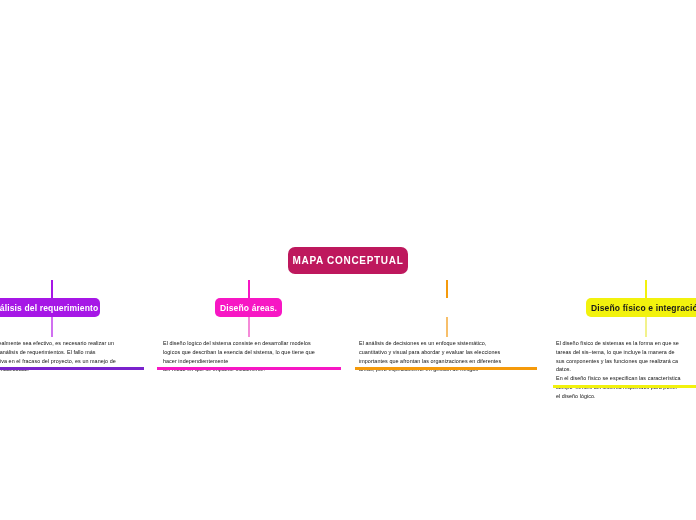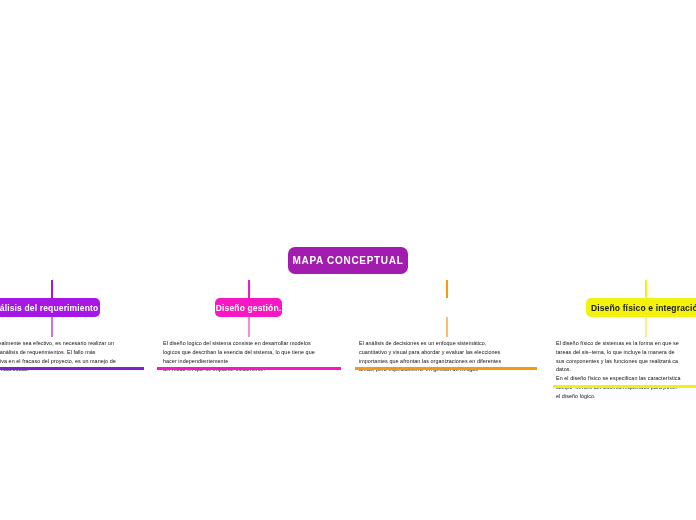--- a/index.html
+++ b/index.html
@@ -20,21 +20,21 @@
     background: #ffffff;
   }
 
   
   .root-node {
     position: absolute;
     left: 288px;
     top: 247px;
     width: 120px;
     height: 27px;
-    background: #a21caf;
+    background: #be185d;
     border-radius: 7px;
     color: #ffffff;
     font-size: 10px;
     font-weight: bold;
     letter-spacing: 0.7px;
     display: flex;
     align-items: center;
     justify-content: center;
     text-align: center;
     box-sizing: border-box;
@@ -101,21 +101,21 @@
 
   <div class="note" style="left:-8px; top:339px; width:150px;">
     <p>a realmente sea efectivo, es necesario realizar un</p>
     <p>de análisis de requerimientos. El fallo más</p>
     <p>deriva en el fracaso del proyecto, es un manejo de</p>
     <p>os inadecuado.</p>
   </div>
   <div class="underline" style="left:-8px; top:367px; width:152px; background:#7a22cc;"></div>
 
   <div class="drop" style="left:248px; top:280px; height:18px; background:#f717c4;"></div>
-  <div class="pill" style="left:215px; top:298px; width:67px; background:#f717c4; color:#ffffff;">Diseño gestión.</div>
+  <div class="pill" style="left:215px; top:298px; width:67px; background:#f717c4; color:#ffffff;">Diseño áreas.</div>
   <div class="drop" style="left:248px; top:317px; height:20px; background:#f58ad8;"></div>
 
   <div class="note" style="left:163px; top:339px; width:180px;">
     <p>El diseño logico del sistema consiste en desarrollar modelos</p>
     <p>logicos que describan la esencia del sistema, lo que tiene que</p>
     <p>hacer independientemente</p>
     <p>del modo en que se implante físicamente.</p>
   </div>
   <div class="underline" style="left:157px; top:367px; width:184px; background:#f717c4;"></div>
 

